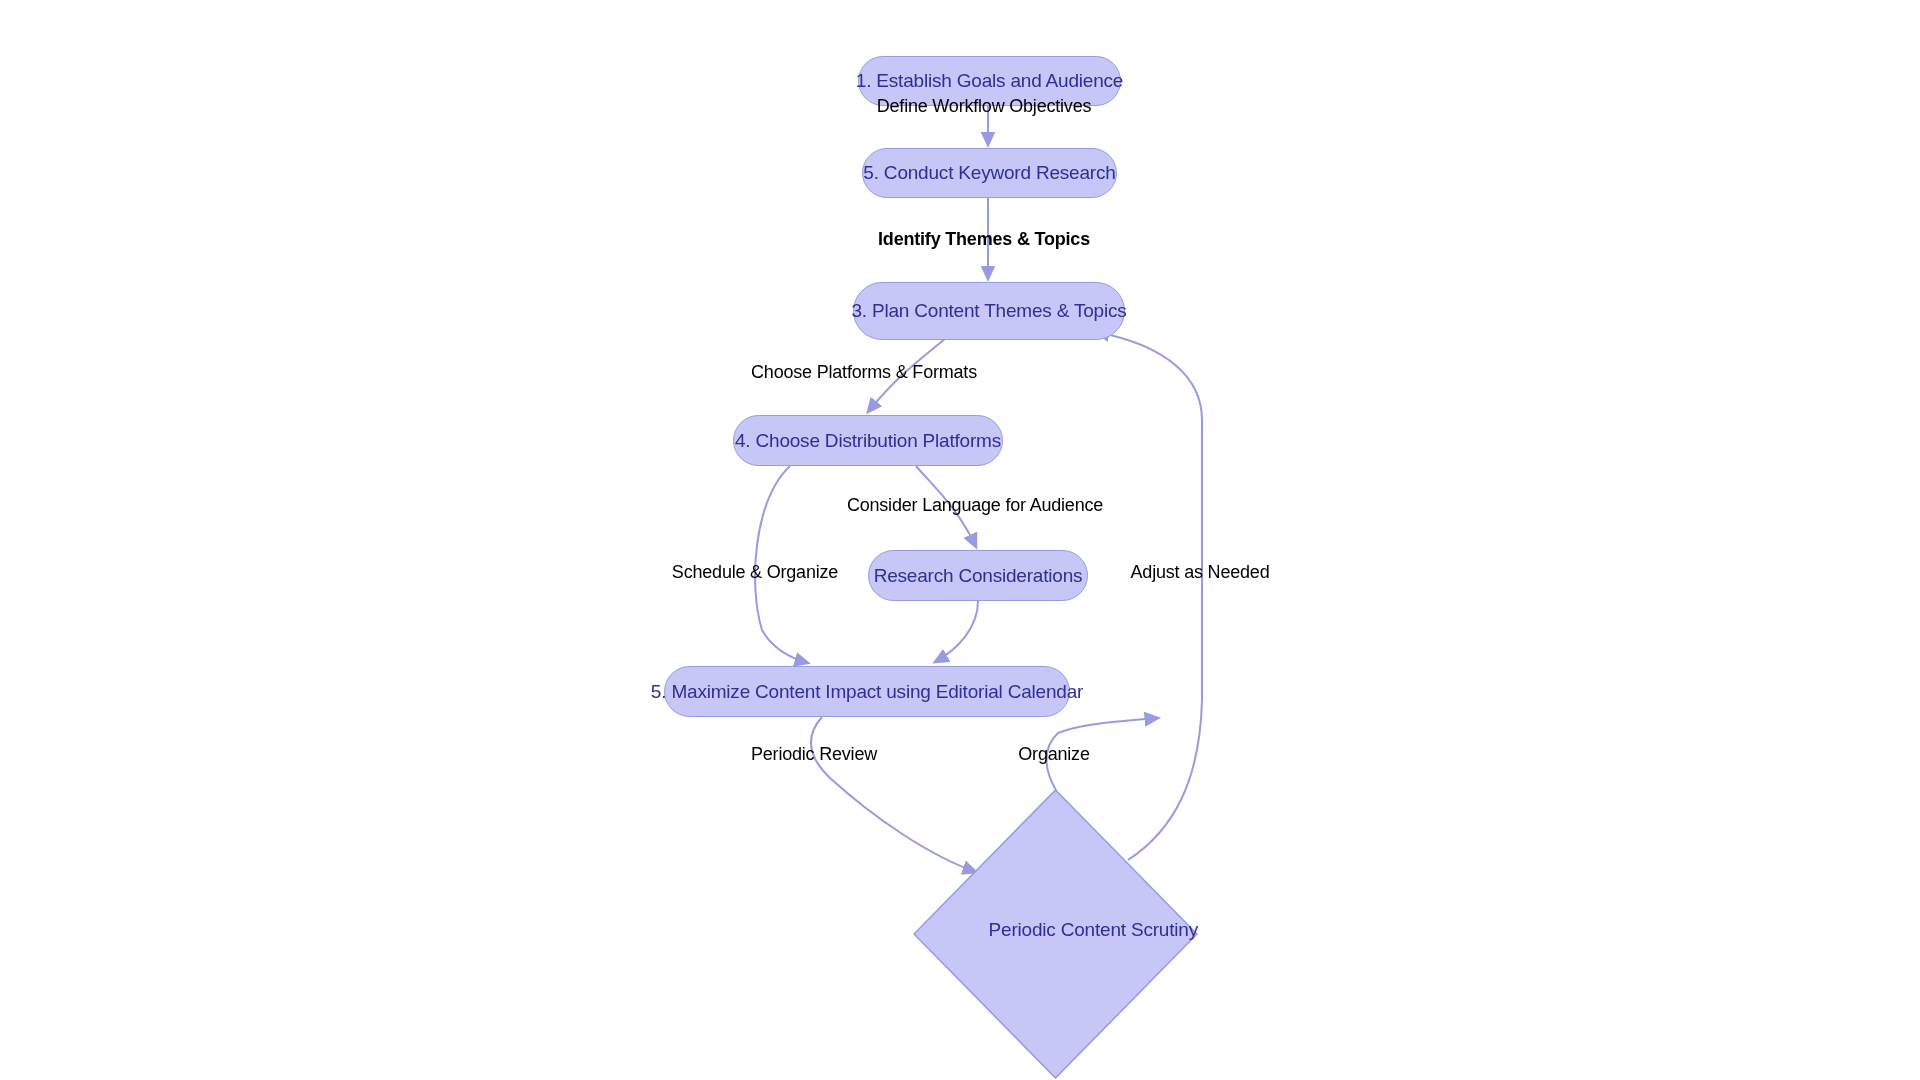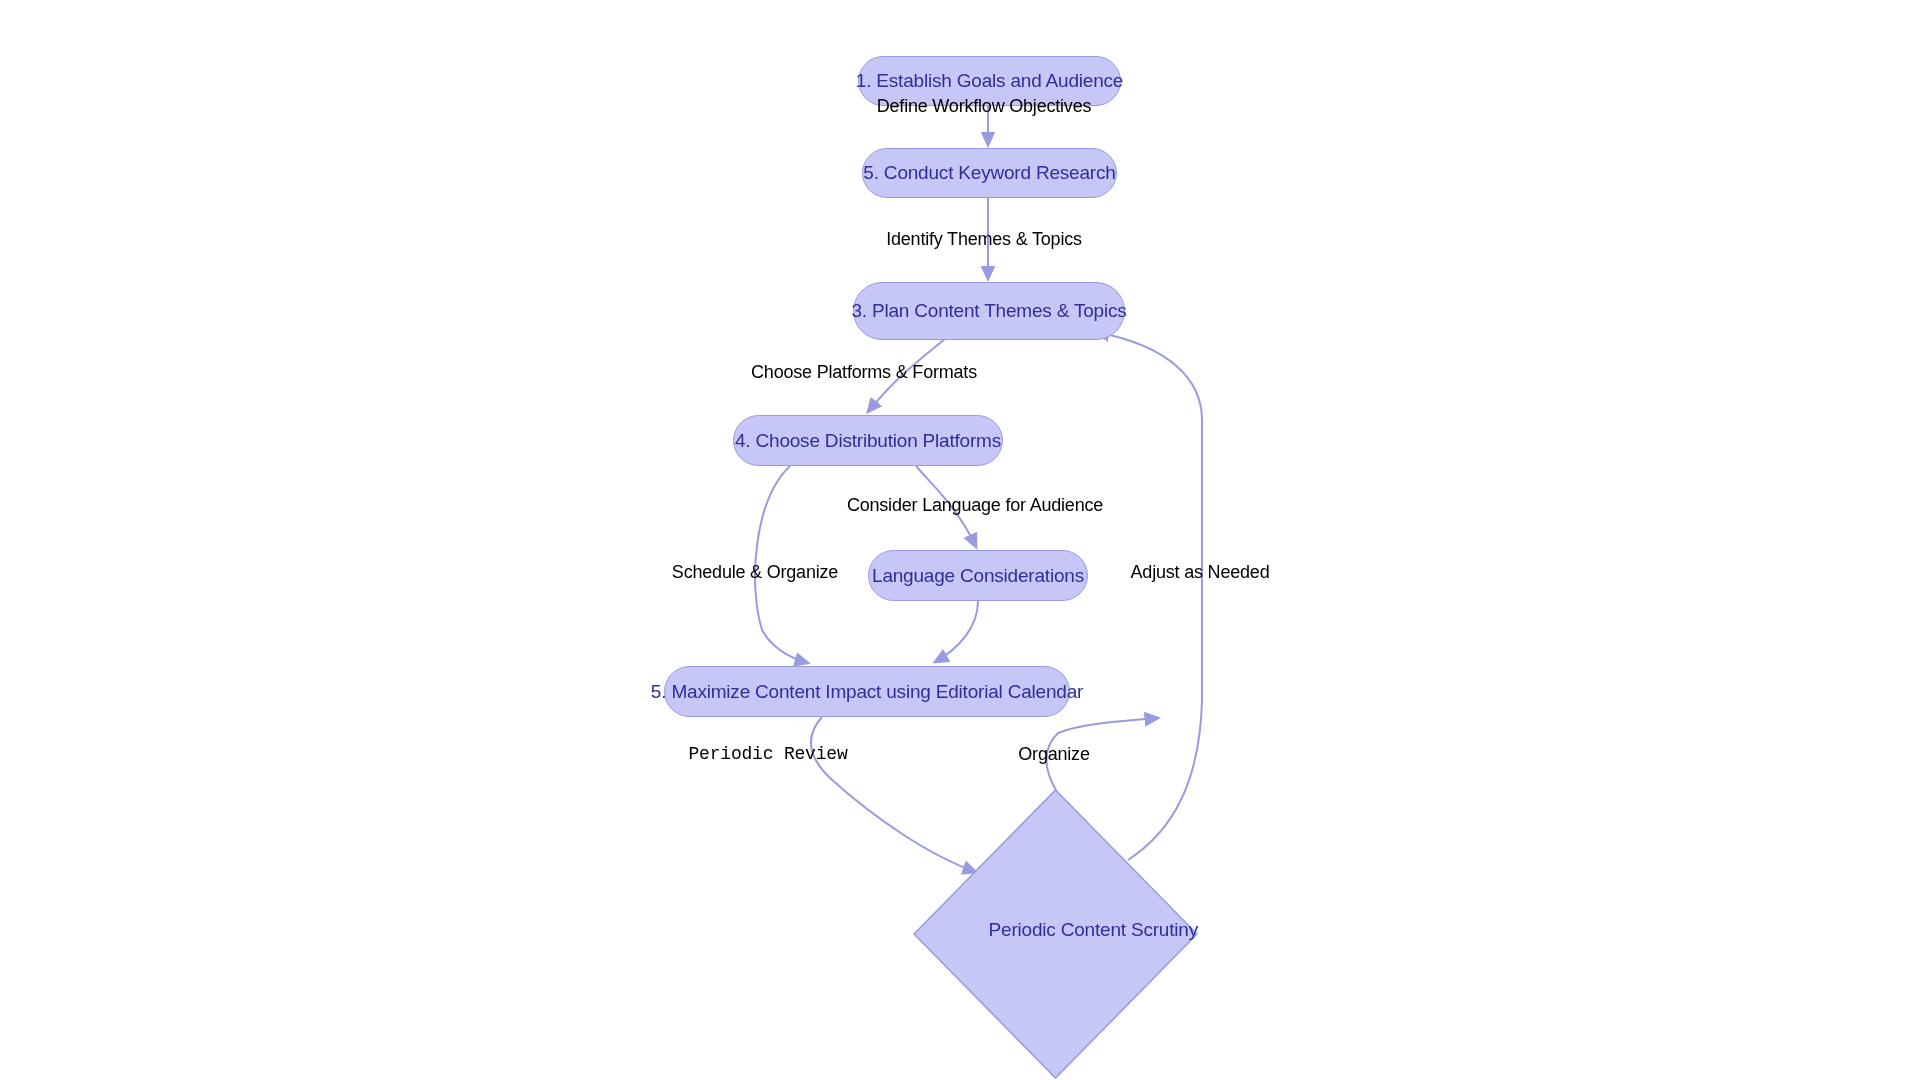--- a/index.html
+++ b/index.html
@@ -115,43 +115,43 @@
 
   <div class="node" style="left:853px; top:282px; width:272px; height:58px;text-align:center;">
     <span>3. Plan Content Themes &amp; Topics</span>
   </div>
 
   <div class="node" style="left:733px; top:415px; width:270px; height:51px;justify-content:center;">
     <span>4. Choose Distribution Platforms</span>
   </div>
 
   <div class="node" style="left:868px; top:550px; width:220px; height:51px;">
-    <span>Language Considerations</span>
+    <span>Research Considerations</span>
   </div>
 
   <div class="node" style="left:664px; top:666px; width:406px; height:51px;">
     <span>5. Maximize Content Impact using Editorial Calendar</span>
   </div>
 
   <div class="diamond-wrap" style="left:913px; top:789px; width:285px; height:290px;">
     <svg class="diamond-shape" viewBox="0 0 285 290" preserveAspectRatio="none">
       <polygon points="142.5,1 284,145 142.5,289 1,145" fill="#c6c6f7" stroke="#9a9ae0" stroke-width="1.6"></polygon>
     </svg>
     <div class="diamond-label" style="top:130px;">Periodic Content Scrutiny</div>
   </div>
 
   <div class="edge-label" style="left:984px; top:106px;">Define Workflow Objectives</div>
 
-  <div class="edge-label" style="left:984px; top:239px;">Identify Themes &amp; Topics</div>
+  <div class="edge-label" style="left:984px; top:239px;font-weight:bold;">Identify Themes &amp; Topics</div>
 
   <div class="edge-label" style="left:864px; top:372px;">Choose Platforms &amp; Formats</div>
 
   <div class="edge-label" style="left:975px; top:505px;">Consider Language for Audience</div>
 
   <div class="edge-label" style="left:755px; top:572px;">Schedule &amp; Organize</div>
 
-  <div class="edge-label" style="left:768px; top:754px;font-family:Liberation Mono, monospace;">Periodic Review</div>
+  <div class="edge-label" style="left:814px; top:754px;">Periodic Review</div>
 
   <div class="edge-label" style="left:1054px; top:754px;">Organize</div>
 
   <div class="edge-label" style="left:1200px; top:572px;text-align:center;">Adjust as Needed</div>
 
 </div>
 
 </body></html>

